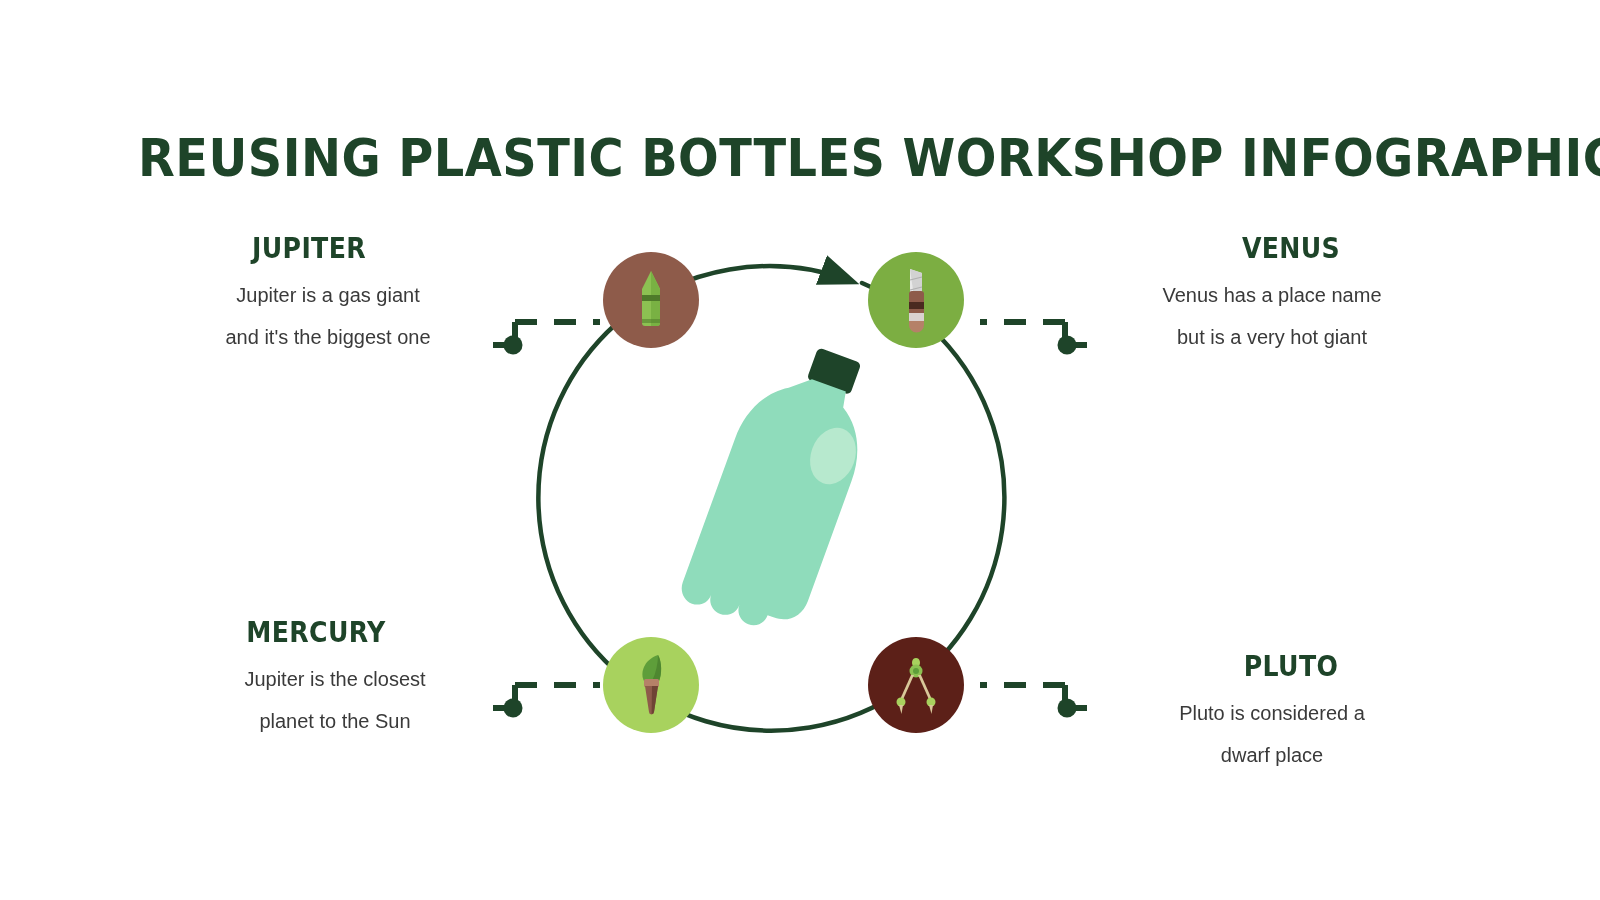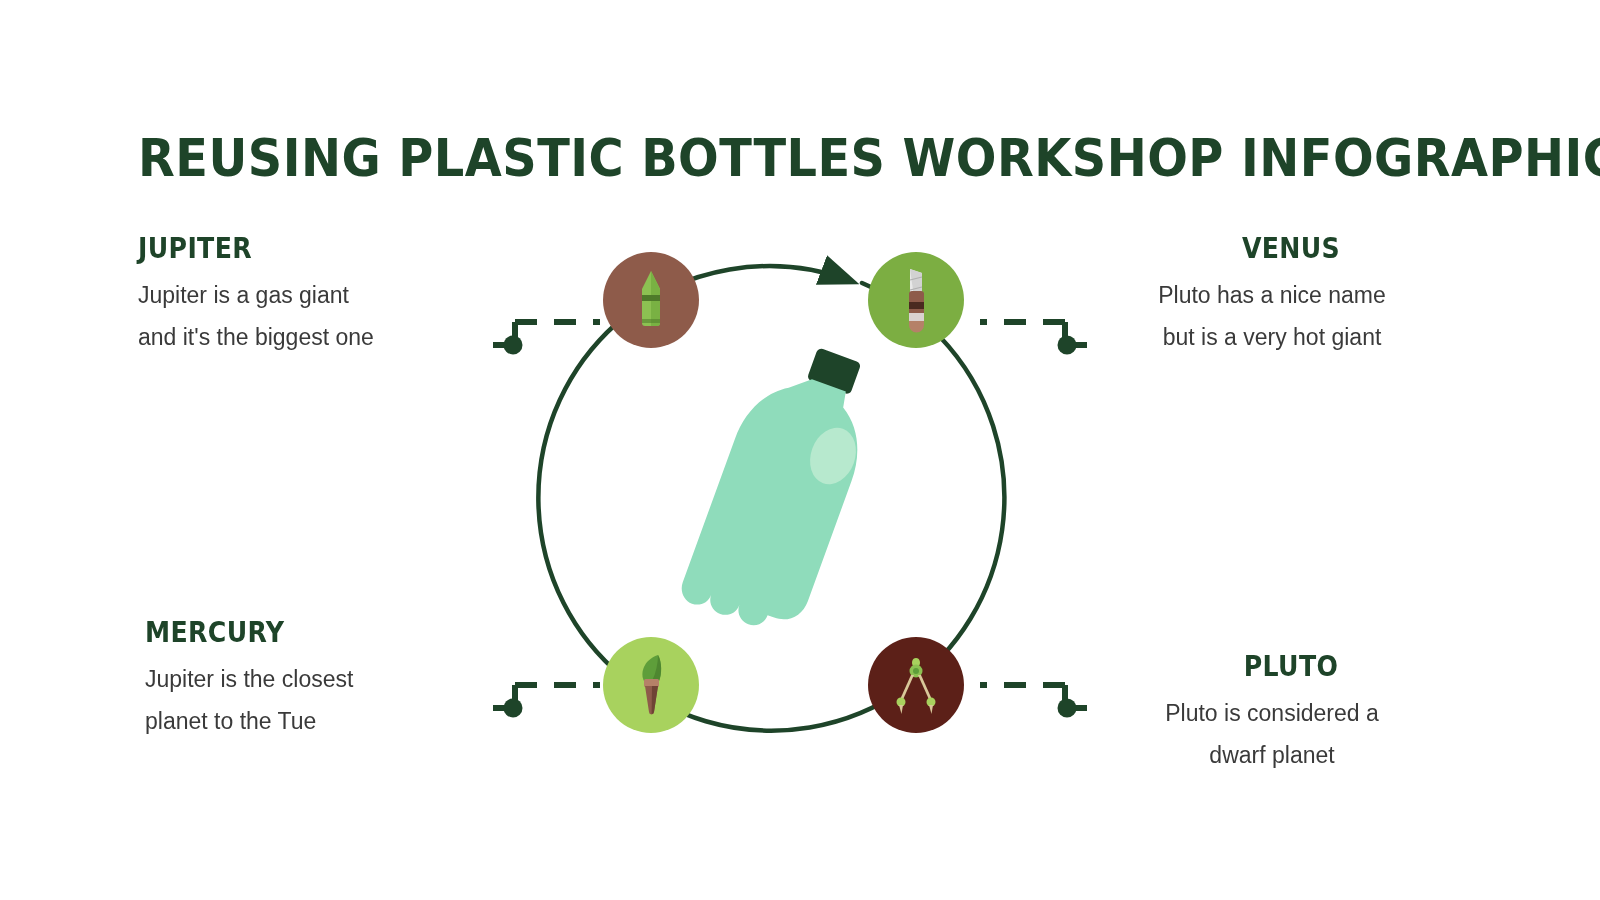--- a/index.html
+++ b/index.html
@@ -53,26 +53,26 @@
     line-height: 34px;
     letter-spacing: 0.4px;
     color: #1E4429;
     text-transform: uppercase;
     transform: scaleX(0.9);
   }
   .block p {
     margin: 0;
     font-family: "Liberation Sans", sans-serif;
     font-weight: 400;
-    font-size: 23px;
+    font-size: 20px;
     line-height: 42px;
     color: #3A3A3A;
   }
 
-  .block.left  { text-align: left; }
+  .block.left  { text-align: center; }
   .block.right { text-align: center; }
   .block.left  h2 { transform-origin: left center; }
   .block.right h2 { transform-origin: right center; }
 
   #block-jupiter { left: 138px;  top: 232px; }
   #block-venus   { left: 1082px; top: 232px; }
   #block-mercury { left: 145px;  top: 616px; }
   #block-pluto   { left: 1082px; top: 650px; }
 
   
@@ -241,34 +241,34 @@
     <h2>Jupiter</h2>
     <p>
       <span>Jupiter is a gas giant</span><br>
       <span>and it's the biggest one</span>
     </p>
   </div>
 
   <div class="block right" id="block-venus">
     <h2>Venus</h2>
     <p>
-      <span>Pluto has a nice name</span><br>
+      <span>Venus has a place name</span><br>
       <span>but is a very hot giant</span>
     </p>
   </div>
 
   <div class="block left" id="block-mercury">
     <h2>Mercury</h2>
     <p>
       <span>Jupiter is the closest</span><br>
-      <span>planet to the Tue</span>
+      <span>planet to the Sun</span>
     </p>
   </div>
 
   <div class="block right" id="block-pluto">
     <h2>Pluto</h2>
     <p>
       <span>Pluto is considered a</span><br>
-      <span>dwarf planet</span>
+      <span>dwarf place</span>
     </p>
   </div>
 
 </div>
 
 </body></html>

